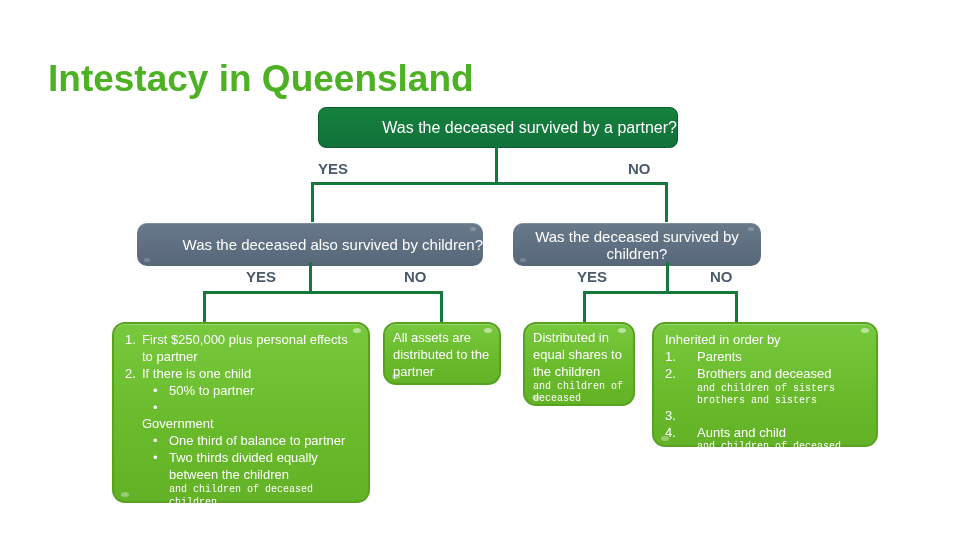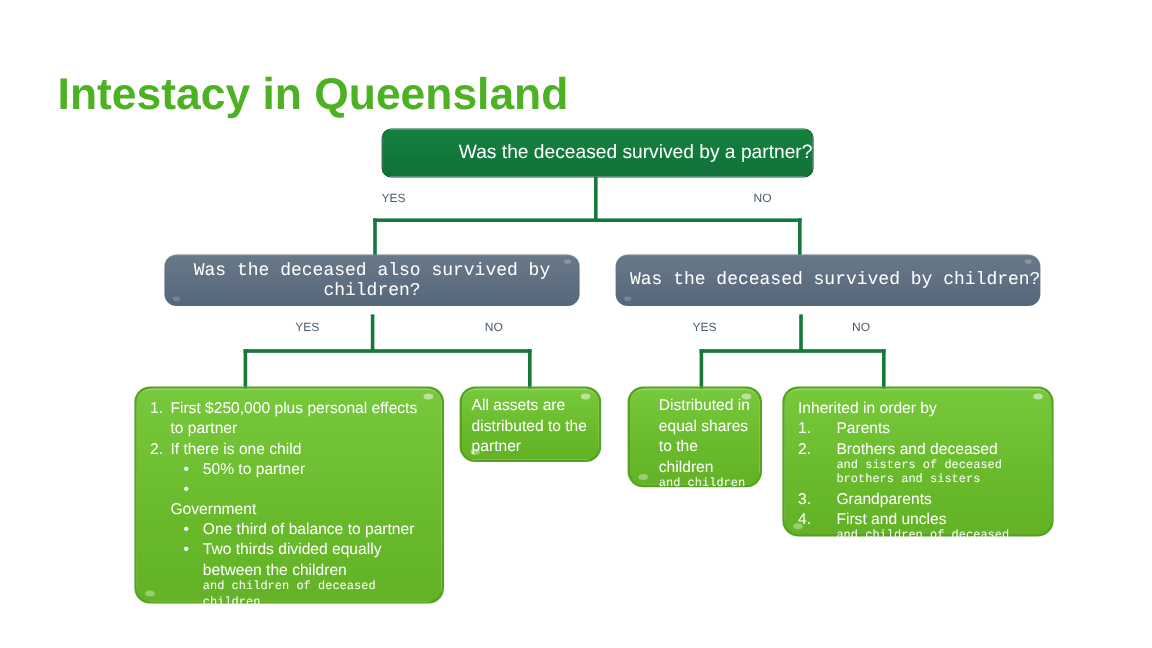--- a/index.html
+++ b/index.html
@@ -17,33 +17,32 @@
   .qbox{
     position:absolute;display:flex;align-items:center;justify-content:flex-end;
     color:#ffffff;text-align:center;box-sizing:border-box;
   }
   .qbox.root{
     left:318px;top:107px;width:360px;height:41px;border-radius:8px;
     background:linear-gradient(180deg,#15813e,#11713a);
     border:1px solid #0d5e2e;font-size:16px;
   }
   .qbox.gray{
-    height:43px;top:212px;border-radius:10px;
+    height:43px;top:223px;border-radius:10px;
     background:linear-gradient(180deg,#68798a,#57677a);
     box-shadow:inset 0 1px 0 rgba(255,255,255,.15);
     font-size:15px;
-    font-family:Liberation Mono, monospace;
   }
   .qbox.gray::before{content:"";position:absolute;top:4px;right:7px;width:6px;height:4px;border-radius:50%;background:rgba(255,255,255,.22);}
   .qbox.gray::after{content:"";position:absolute;bottom:4px;left:7px;width:6px;height:4px;border-radius:50%;background:rgba(255,255,255,.18);}
   .qbox.gray.left{left:137px;width:346px;}
-  .qbox.gray.right{left:513px;width:354px;}
+  .qbox.gray.right{left:513px;width:248px;}
   
   .branch-label{
-    position:absolute;font-size:10px;font-weight:normal;color:#4b5b6d;
+    position:absolute;font-size:15px;font-weight:bold;color:#4b5b6d;
   }
   
   .result-box{
     position:absolute;box-sizing:border-box;color:#ffffff;
     background:linear-gradient(180deg,#77c83c 0%,#69ba2b 60%,#63b227 100%);
     border:2px solid #57a320;border-radius:13px;
     box-shadow:inset 0 1px 0 rgba(255,255,255,.25);
     font-size:13px;line-height:1.3;
   }
   .result-box::before{content:"";position:absolute;top:4px;right:7px;width:8px;height:5px;border-radius:50%;background:rgba(255,255,255,.5);}
@@ -135,46 +134,45 @@
       <div class="note box1-note">and children of deceased children</div>
     </div>
   </div>
 
   <div class="result-box" style="left:383px;top:322px;width:118px;height:63px;">
     <div class="pad" style="padding:6px 8px;">
       <span>All assets are distributed to the partner</span>
     </div>
   </div>
 
-  <div class="result-box" style="left:523px;top:322px;width:112px;height:84px;padding-left:16px;">
+  <div class="result-box" style="left:523px;top:322px;width:112px;height:84px;">
     <div class="pad" style="padding:6px 8px;">
       <div>Distributed in equal shares to the children</div>
       <div class="note">and children of deceased children</div>
     </div>
   </div>
 
   <div class="result-box" style="left:652px;top:322px;width:226px;height:125px;">
     <div class="pad">
       <div>Inherited in order by</div>
       <div class="olrow">
         <span class="n">1.</span>
         <span class="t">Parents</span>
       </div>
       <div class="olrow">
         <span class="n">2.</span>
         <span class="t">Brothers and deceased</span>
       </div>
-      <div class="note olnote">and sisters of deceased brothers and sisters</div>
+      <div class="note olnote">and children of sisters brothers and sisters</div>
       <div class="olrow">
         <span class="n">3.</span>
-        <span class="t">Grandparents</span>
       </div>
       <div class="olrow">
         <span class="n">4.</span>
-        <span class="t">First and uncles</span>
+        <span class="t">Aunts and child</span>
       </div>
       <div class="note olnote">and children of deceased aunts and uncles</div>
       <div class="olrow">
         <span class="n">5.</span>
         <span class="t">Government</span>
       </div>
     </div>
   </div>
 
 </div>

